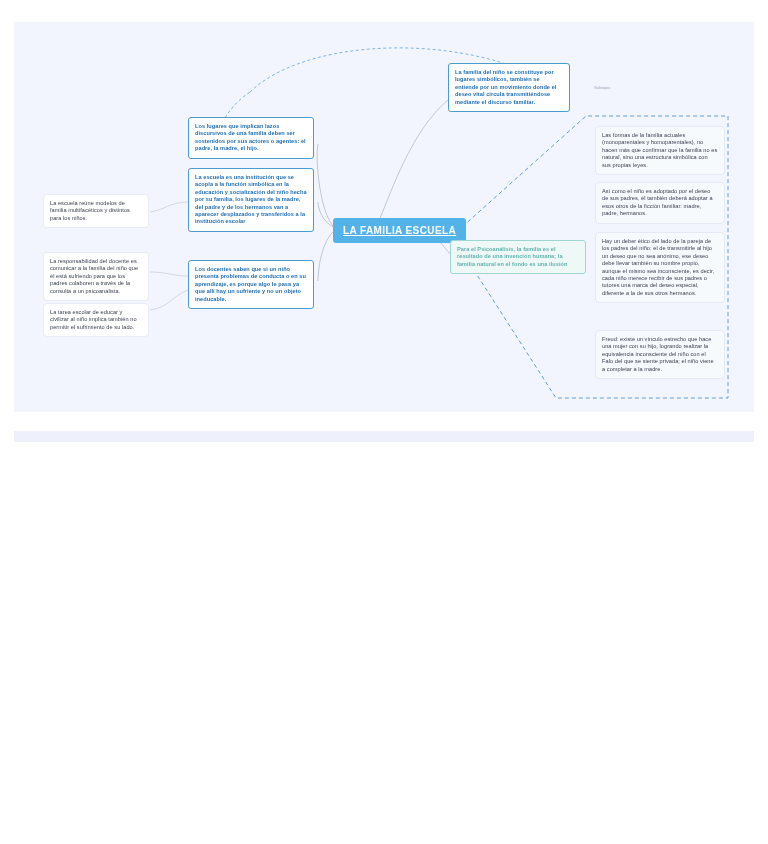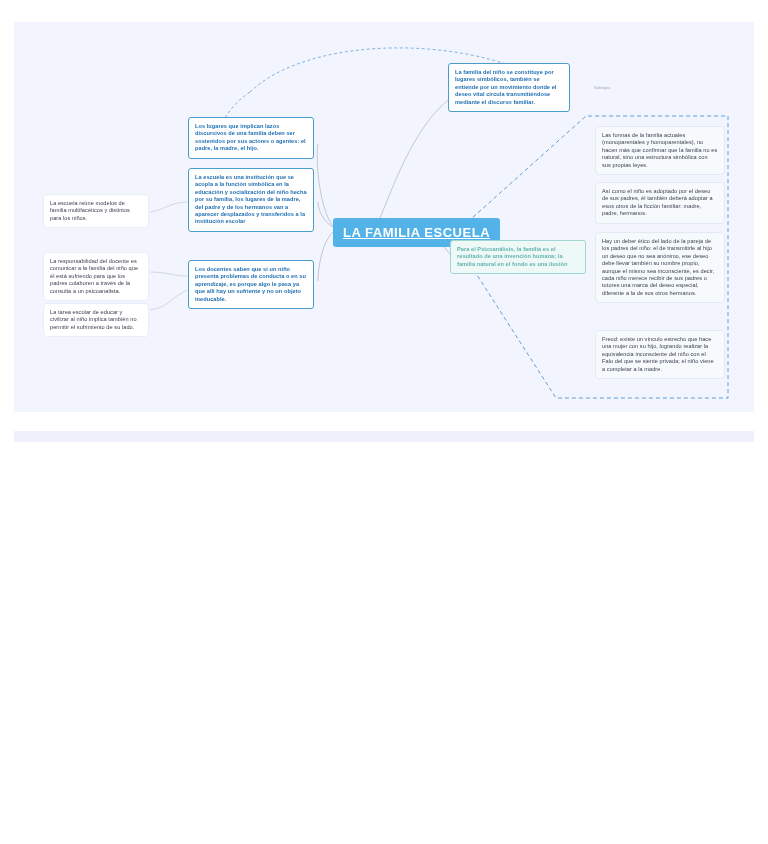--- a/index.html
+++ b/index.html
@@ -85,21 +85,21 @@
     font-size: 5.6px;
     padding: 5px 6px;
     box-shadow: 0 0 0 0.5px rgba(190,205,225,0.5);
   }
   
   .node.root {
     background: #53b3e8;
     color: #ffffff;
     font-weight: bold;
     border-radius: 3px;
-    font-size: 13px;
+    font-size: 10px;
     letter-spacing: 0.04em;
     padding: 6px 10px;
     text-align: center;
     white-space: nowrap;
   }
   .node.root .u { text-decoration: underline; }
   
   .node.ghost {
     color: #9aa4b8;
     font-size: 4.2px;

